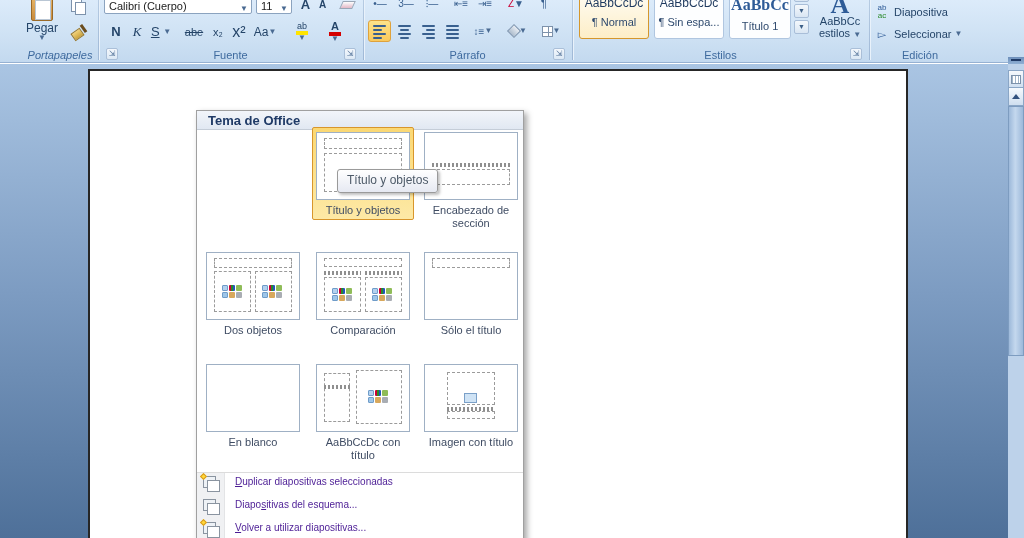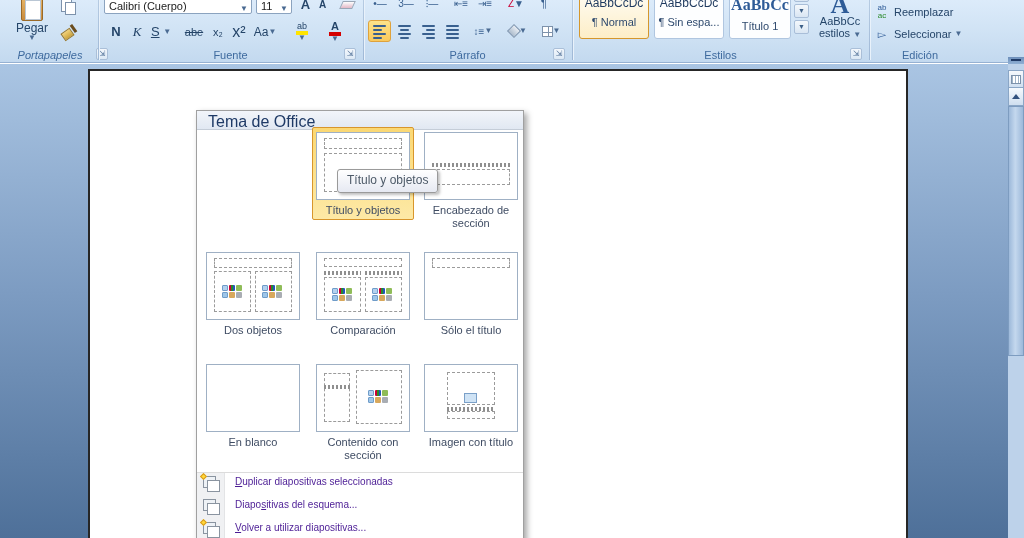--- a/index.html
+++ b/index.html
@@ -78,21 +78,21 @@
     background-image:repeating-linear-gradient(90deg,#9fb4c9 0 1px,transparent 1px 3px);}
   .arr{width:0;height:0;border-left:4px solid transparent;border-right:4px solid transparent;
     border-bottom:5px solid #31517e;}
   #sc-thumb{position:absolute;left:0;top:42px;width:16px;height:250px;
     background:linear-gradient(90deg,#9db9da,#c4d8ee 45%,#9db9da);border:1px solid #7d9cc0;}
 
   
   #panel{position:absolute;left:196px;top:110px;width:328px;height:470px;background:#fff;
     border:1px solid #a0a0a0;box-shadow:3px 3px 6px rgba(0,0,0,.35);}
   #panel-header{height:19px;background:linear-gradient(#f2f5fa,#e1e8f2);
-    border-bottom:1px solid #c5cdd8;font-size:16px;font-weight:normal;color:#1f3a66;
+    border-bottom:1px solid #c5cdd8;font-size:13px;font-weight:bold;color:#1f3a66;
     padding:2px 0 0 11px;}
   .cell{position:absolute;width:98px;text-align:center;}
   .cell .thumb{width:94px;height:68px;margin:0 auto;background:#fff;border:1px solid #9fb0c4;
     position:relative;}
   .cell .lbl{font-size:11px;line-height:13px;color:#3f4c63;margin-top:4px;}
   .cell.sel{background:linear-gradient(#fbd873,#fde9a6);border:1px solid #d8962c;
     border-radius:2px;padding:4px 0 2px 0;margin:-5px 0 0 -2px;width:102px;}
   .ph{position:absolute;border:1px dashed #9b9b9b;background:#fff;}
   .hatch{position:absolute;height:4px;
     background-image:repeating-linear-gradient(90deg,#8f8f8f 0 2px,transparent 2px 4px);}
@@ -123,21 +123,21 @@
   
   #tooltip{position:absolute;left:337px;top:169px;height:24px;padding:3px 9px 0 9px;
     background:linear-gradient(#ffffff,#e6e9f2);border:1px solid #9a9a9a;border-radius:3px;
     box-shadow:2px 2px 3px rgba(0,0,0,.25);font-size:12px;color:#4d5a68;z-index:50;}
 </style>
 </head>
 <body>
 
 <div id="ribbon">
 
-  <div class="abs" style="left:2px;top:0;width:110px;height:63px;">
+  <div class="abs" style="left:12px;top:0;width:110px;height:63px;">
     <div class="rbtn" id="paste-btn">
       <span class="clipboard"></span>
       <span style="font-size:12px;">Pegar</span>
       <span class="caret">▼</span>
     </div>
     <div class="rbtn" style="left:56px;top:-2px;width:20px;height:16px;">
       <span class="copy-ic"></span>
     </div>
     <div class="rbtn" style="left:56px;top:22px;width:20px;height:18px;">
       <span class="brush-ic"></span>
@@ -297,21 +297,21 @@
       <span><span>estilos</span> <span class="caret">▼</span></span>
     </div>
     <div class="grp-label">Estilos</div>
     <div class="launcher" style="right:6px;">⇲</div>
   </div>
   <div class="grp-sep" style="left:869px;"></div>
 
   <div class="abs" style="left:870px;top:0;width:100px;height:63px;">
     <div class="ed-row" style="top:3px;left:4px;">
       <span class="ed-ic"><span style="color:#2e5b97;">ab</span><br><span style="color:#2a8a2a;">ac</span></span>
-      <span>Reemplazar</span>
+      <span>Diapositiva</span>
     </div>
     <div class="ed-row" style="top:25px;left:4px;">
       <span class="ed-ic" style="font-size:11px;">▻</span>
       <span>Seleccionar</span>
       <span class="caret" style="margin-left:3px;">▼</span>
     </div>
     <div class="grp-label">Edición</div>
   </div>
 </div>
 
@@ -421,21 +421,21 @@
           <span class="cluster">
             <b class="c-table"></b>
             <b class="c-chart"></b>
             <b class="c-smart"></b>
             <b class="c-pic"></b>
             <b class="c-clip"></b>
             <b class="c-media"></b>
           </span>
         </div>
     </div>
-    <div class="lbl">Contenido con sección</div>
+    <div class="lbl">AaBbCcDc con título</div>
   </div>
   <div class="cell" style="left:225px;top:253px;">
     <div class="thumb">
       <div class="ph" style="left:24%;top:10%;width:52%;height:50%;"></div>
       <span class="pic-ic"></span>
       <div class="hatch" style="left:24%;top:64%;width:52%;"></div>
       <div class="ph" style="left:24%;top:70%;width:52%;height:12%;"></div>
     </div>
     <div class="lbl">Imagen con título</div>
   </div>

